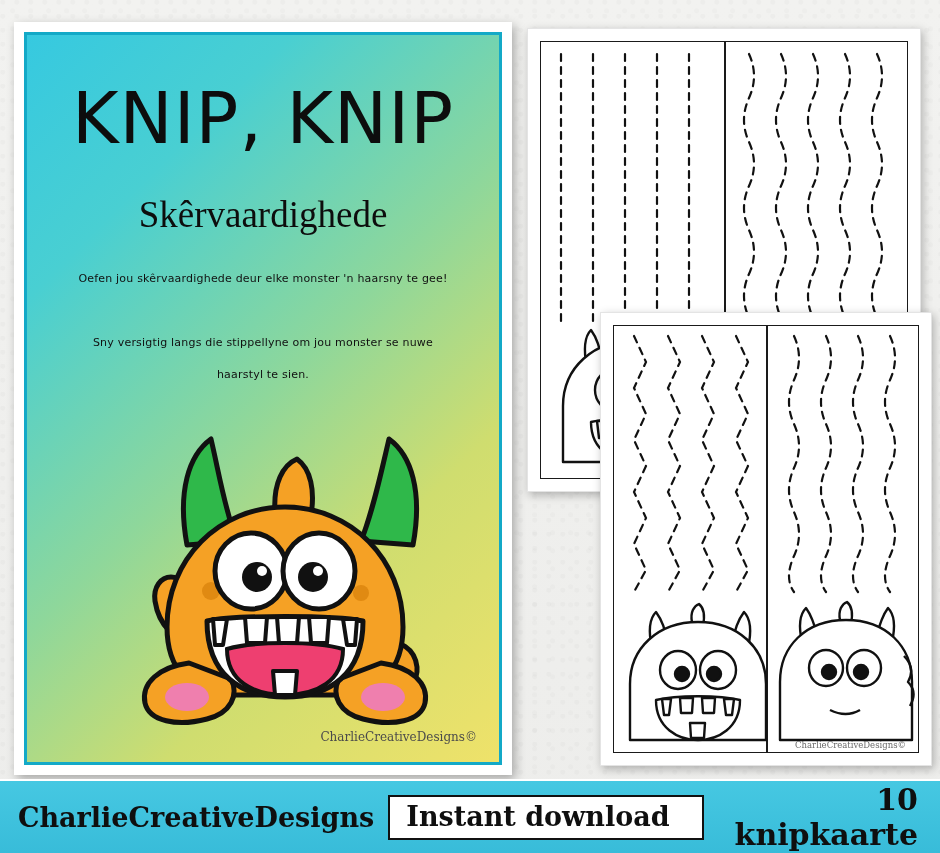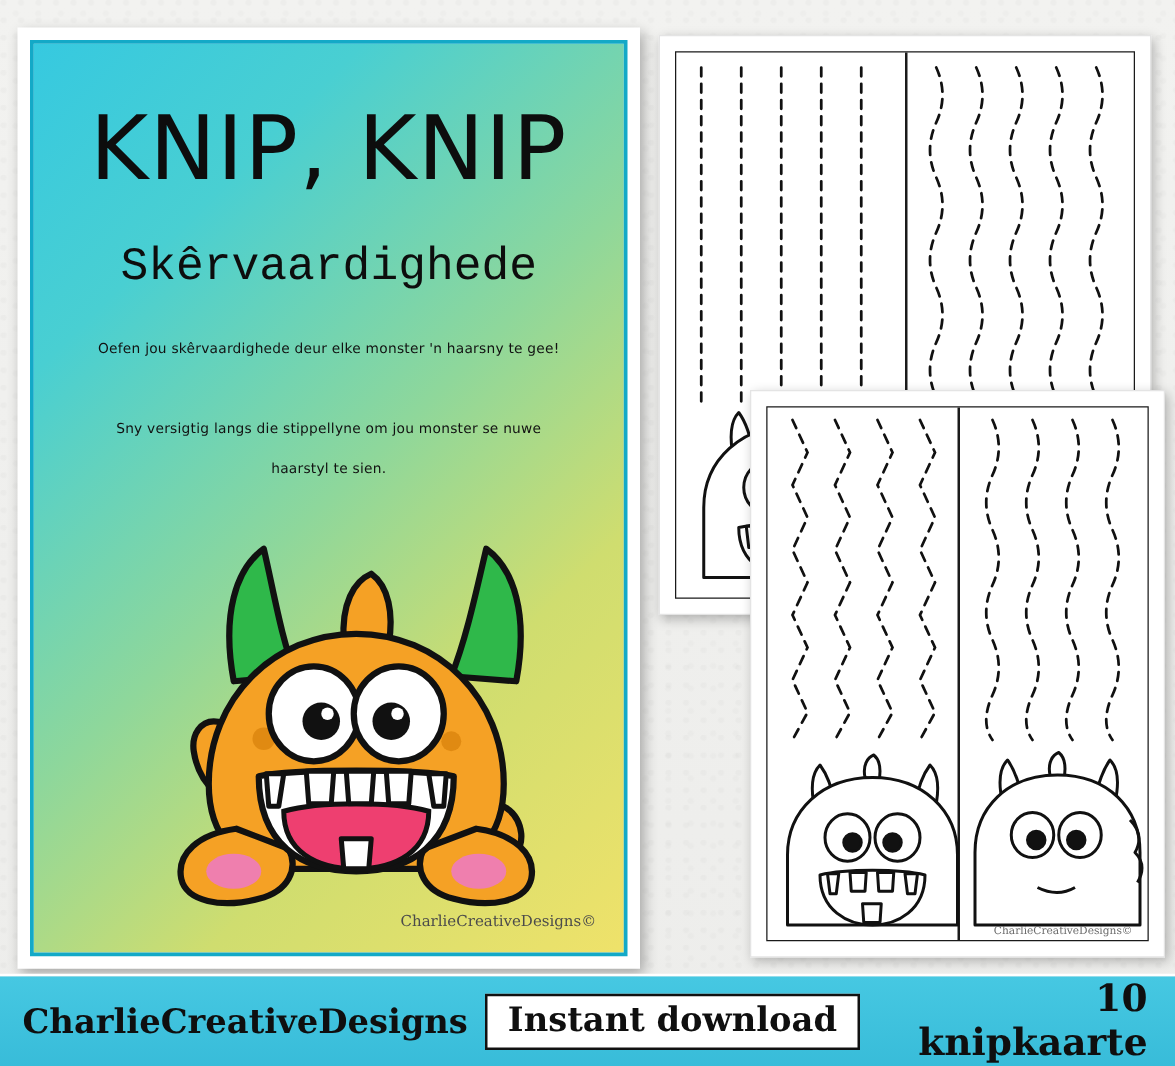--- a/index.html
+++ b/index.html
@@ -58,21 +58,21 @@
     font-family: "DejaVu Sans", sans-serif;
     font-weight: 400;
   }
   #cover-subtitle {
     position: absolute;
     top: 158px;
     left: 0; right: 0;
     text-align: center;
     font-size: 37px;
     color: #0d0d0d;
-    font-family: Liberation Mono, monospace;
+    font-family: Liberation Serif, serif;
   }
   .cover-para {
     position: absolute;
     left: 46px;
     right: 46px;
     text-align: center;
     font-size: 11px;
     line-height: 32px;
     color: #111111;
     font-family: "DejaVu Sans", sans-serif;
@@ -157,21 +157,21 @@
     font-size: 27px;
     color: #0f0f0f;
     font-family: "DejaVu Serif", serif;
     font-weight: 700;
   }
   #banner-download-box {
     flex: 0 0 auto;
     margin-left: 14px;
     background: #ffffff;
     border: 2px solid #111111;
-    padding: 4px 16px 6px 16px;
+    padding: 4px 32px 6px 16px;
   }
   #banner-download-text {
     font-size: 27px;
     color: #0f0f0f;
     font-family: "DejaVu Serif", serif;
     font-weight: 700;
   }
   #banner-count {
     flex: 1 1 auto;
     text-align: right;

